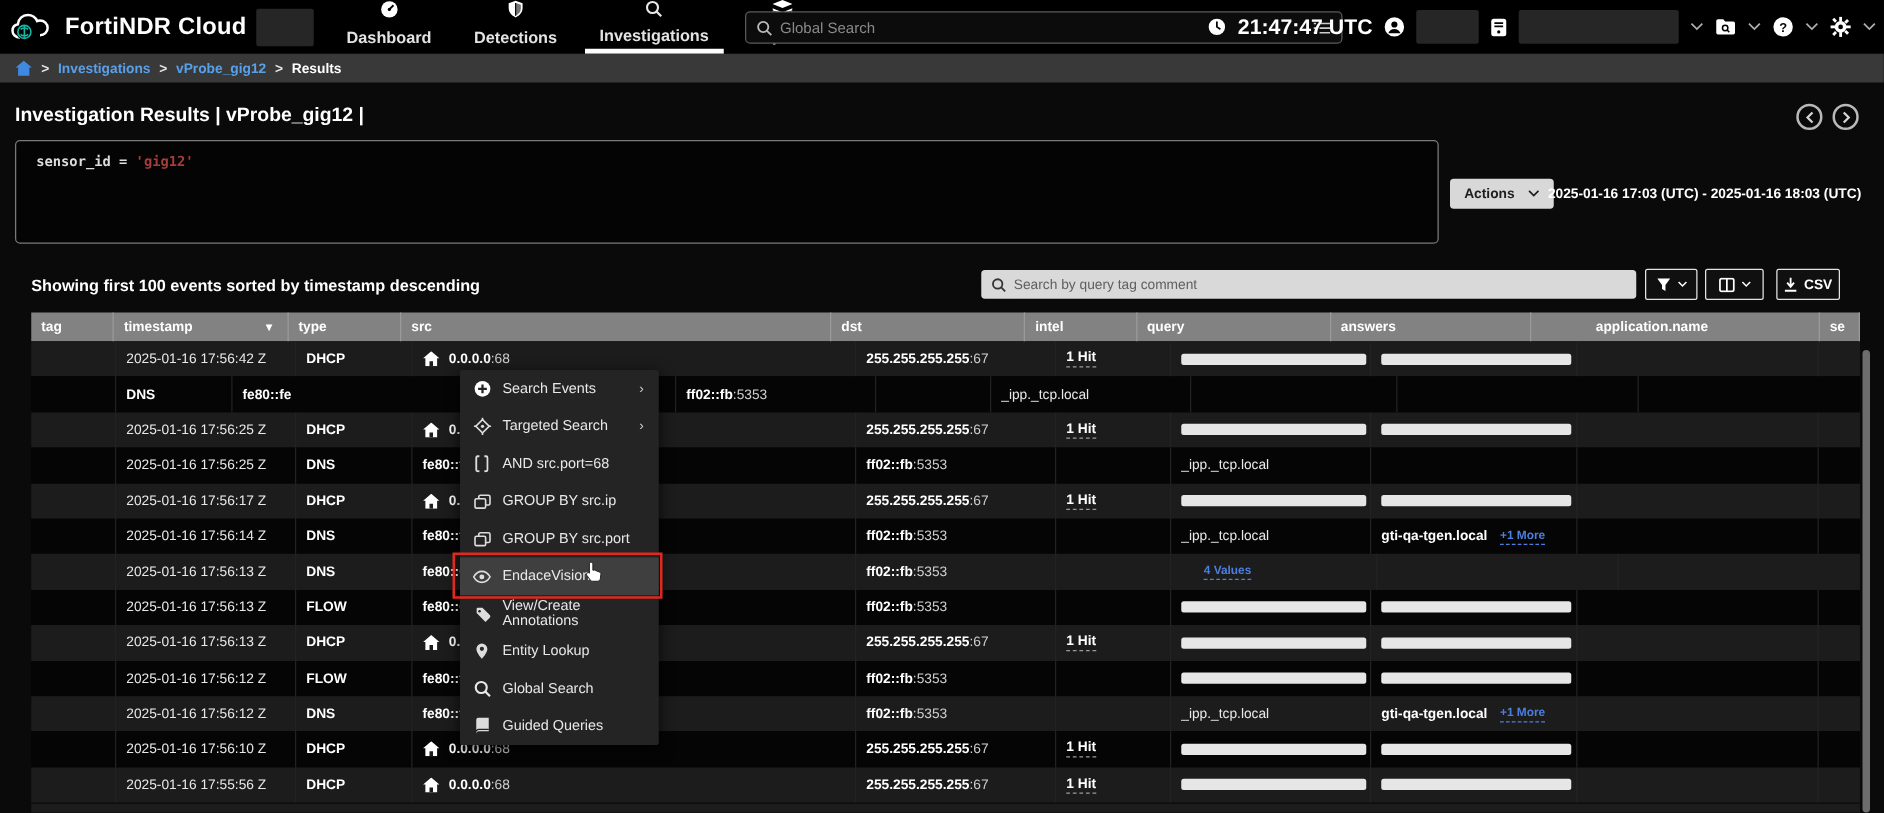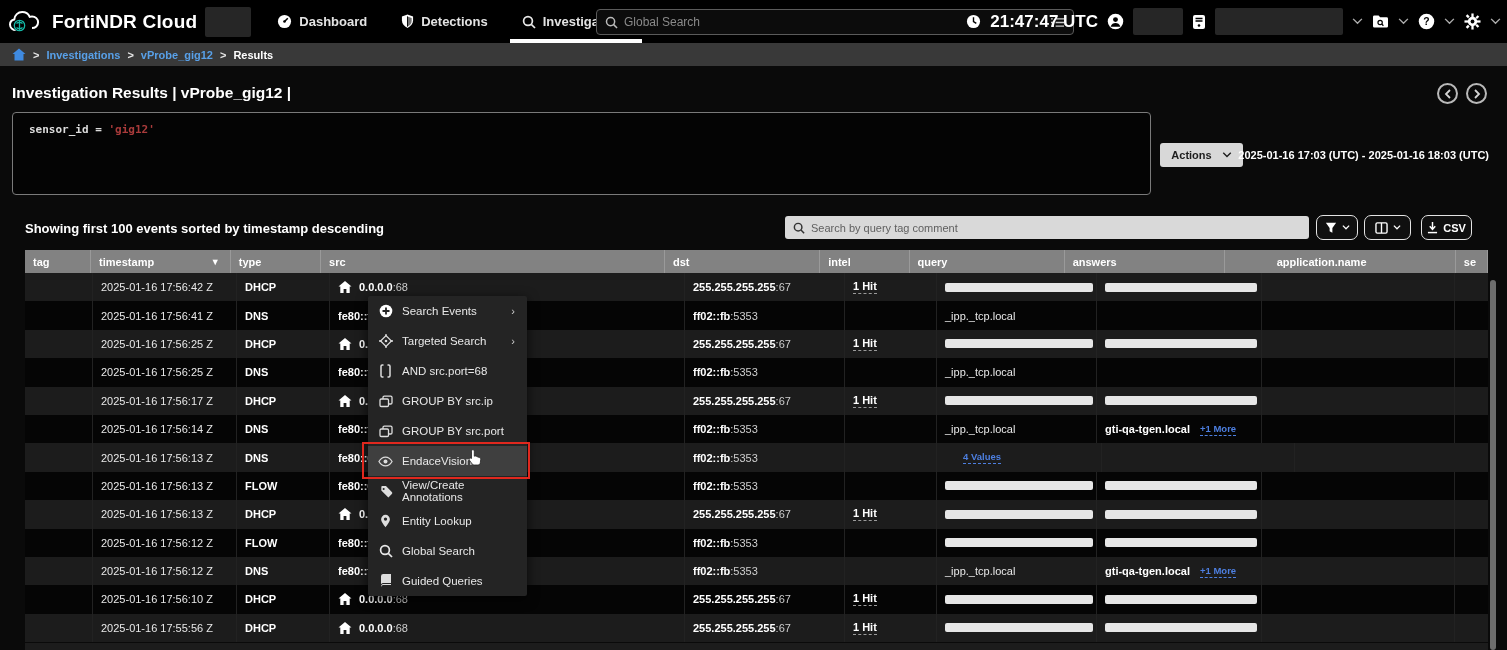--- a/index.html
+++ b/index.html
@@ -7,21 +7,21 @@
     font-family:"Liberation Sans", sans-serif; color:#e8e8e8; }
 
   
   #topbar { position:absolute; left:0; top:0; width:1507px; height:43px; background:#000;
     display:flex; align-items:center; }
   #brand-wrap { display:flex; align-items:center; gap:8px; padding-left:8px; }
   #brand { font-size:19px; font-weight:bold; color:#fff; letter-spacing:.2px; }
   .redact { background:#262626; border-radius:2px; }
   #nav { display:flex; align-items:center; gap:34px; margin-left:26px; height:100%; }
   .nav-item { display:flex; align-items:center; gap:7px; font-size:13px; font-weight:bold;
-    color:#e3e3e3; height:100%; position:relative; cursor:pointer; }
+    color:#e3e3e3; height:100%; position:relative; cursor:pointer;flex-direction:column; }
   .nav-item.active::after { content:""; position:absolute; left:-12px; right:-12px; bottom:0;
     height:4px; background:#fff; }
   #gsearch { position:absolute; left:596px; top:9px; width:478px; height:26px;
     border:1px solid #5a5a5a; border-radius:4px; background:#0c0c0c; display:flex;
     align-items:center; padding:0 8px; gap:6px; }
   #gsearch input { flex:1; background:transparent; border:none; outline:none; color:#bbb;
     font-size:12px; font-family:"Liberation Sans",sans-serif; }
   #gsearch input::placeholder { color:#8a8a8a; }
   #topright { position:absolute; right:6px; top:0; height:43px; display:flex;
     align-items:center; gap:9px; }
@@ -53,21 +53,21 @@
     color:#1d1d1d; font-size:11px; font-weight:bold; cursor:pointer; }
   #date-range { position:absolute; top:149px; right:18px; font-size:11px; font-weight:bold; color:#fff; }
 
   
   #summary { position:absolute; left:25px; top:221px; font-size:13px; font-weight:bold; color:#fff; }
   #tag-search { position:absolute; left:785px; top:216px; width:524px; height:23px; background:#d9d9d9;
     border-radius:3px; display:flex; align-items:center; gap:6px; padding:0 8px; }
   #tag-search input { flex:1; background:transparent; border:none; outline:none; color:#333;
     font-size:11px; font-family:"Liberation Sans",sans-serif; }
   #tag-search input::placeholder { color:#5f5f5f; }
-  .tbtn { position:absolute; top:215px; height:25px; border:1px solid #e3e3e3; border-radius:7px;
+  .tbtn { position:absolute; top:215px; height:25px; border:1px solid #e3e3e3; border-radius:2px;
     background:#101010; display:flex; align-items:center; justify-content:center; gap:5px;
     color:#fff; font-size:11px; font-weight:bold; cursor:pointer; }
   #filter-btn { left:1316px; width:42px; }
   #columns-btn { left:1364px; width:47px; }
   #csv-btn { left:1421px; width:51px; }
 
   
   #table { position:absolute; left:25px; top:250px; width:1463px; }
   #thead { display:flex; height:23px; background:#828282; }
   .th { display:flex; align-items:center; padding-left:8px; font-size:11px; font-weight:bold;
@@ -387,21 +387,20 @@
           <span class="redact-bar" style="width:148px"></span>
         </div>
         <div class="td" style="width:165px">
           <span class="redact-bar" style="width:152px"></span>
         </div>
         <div class="td" style="width:193px"></div>
         <div class="td" style="width:33px;border-right:none"></div>
       </div>
       <div class="tr even">
         <div class="td" style="width:68px"></div>
-        <div class="td" style="width:144px">2025-01-16 17:56:41 Z</div>
         <div class="td bold" style="width:93px;font-weight:bold;color:#fff">DNS</div>
         <div class="td" style="width:355px">
           <span class="bold">fe80::fe</span>
         </div>
         <div class="td" style="width:160px">
           <span class="bold">ff02::fb</span>
           <span class="port">:5353</span>
         </div>
         <div class="td" style="width:92px"></div>
         <div class="td" style="width:160px">

